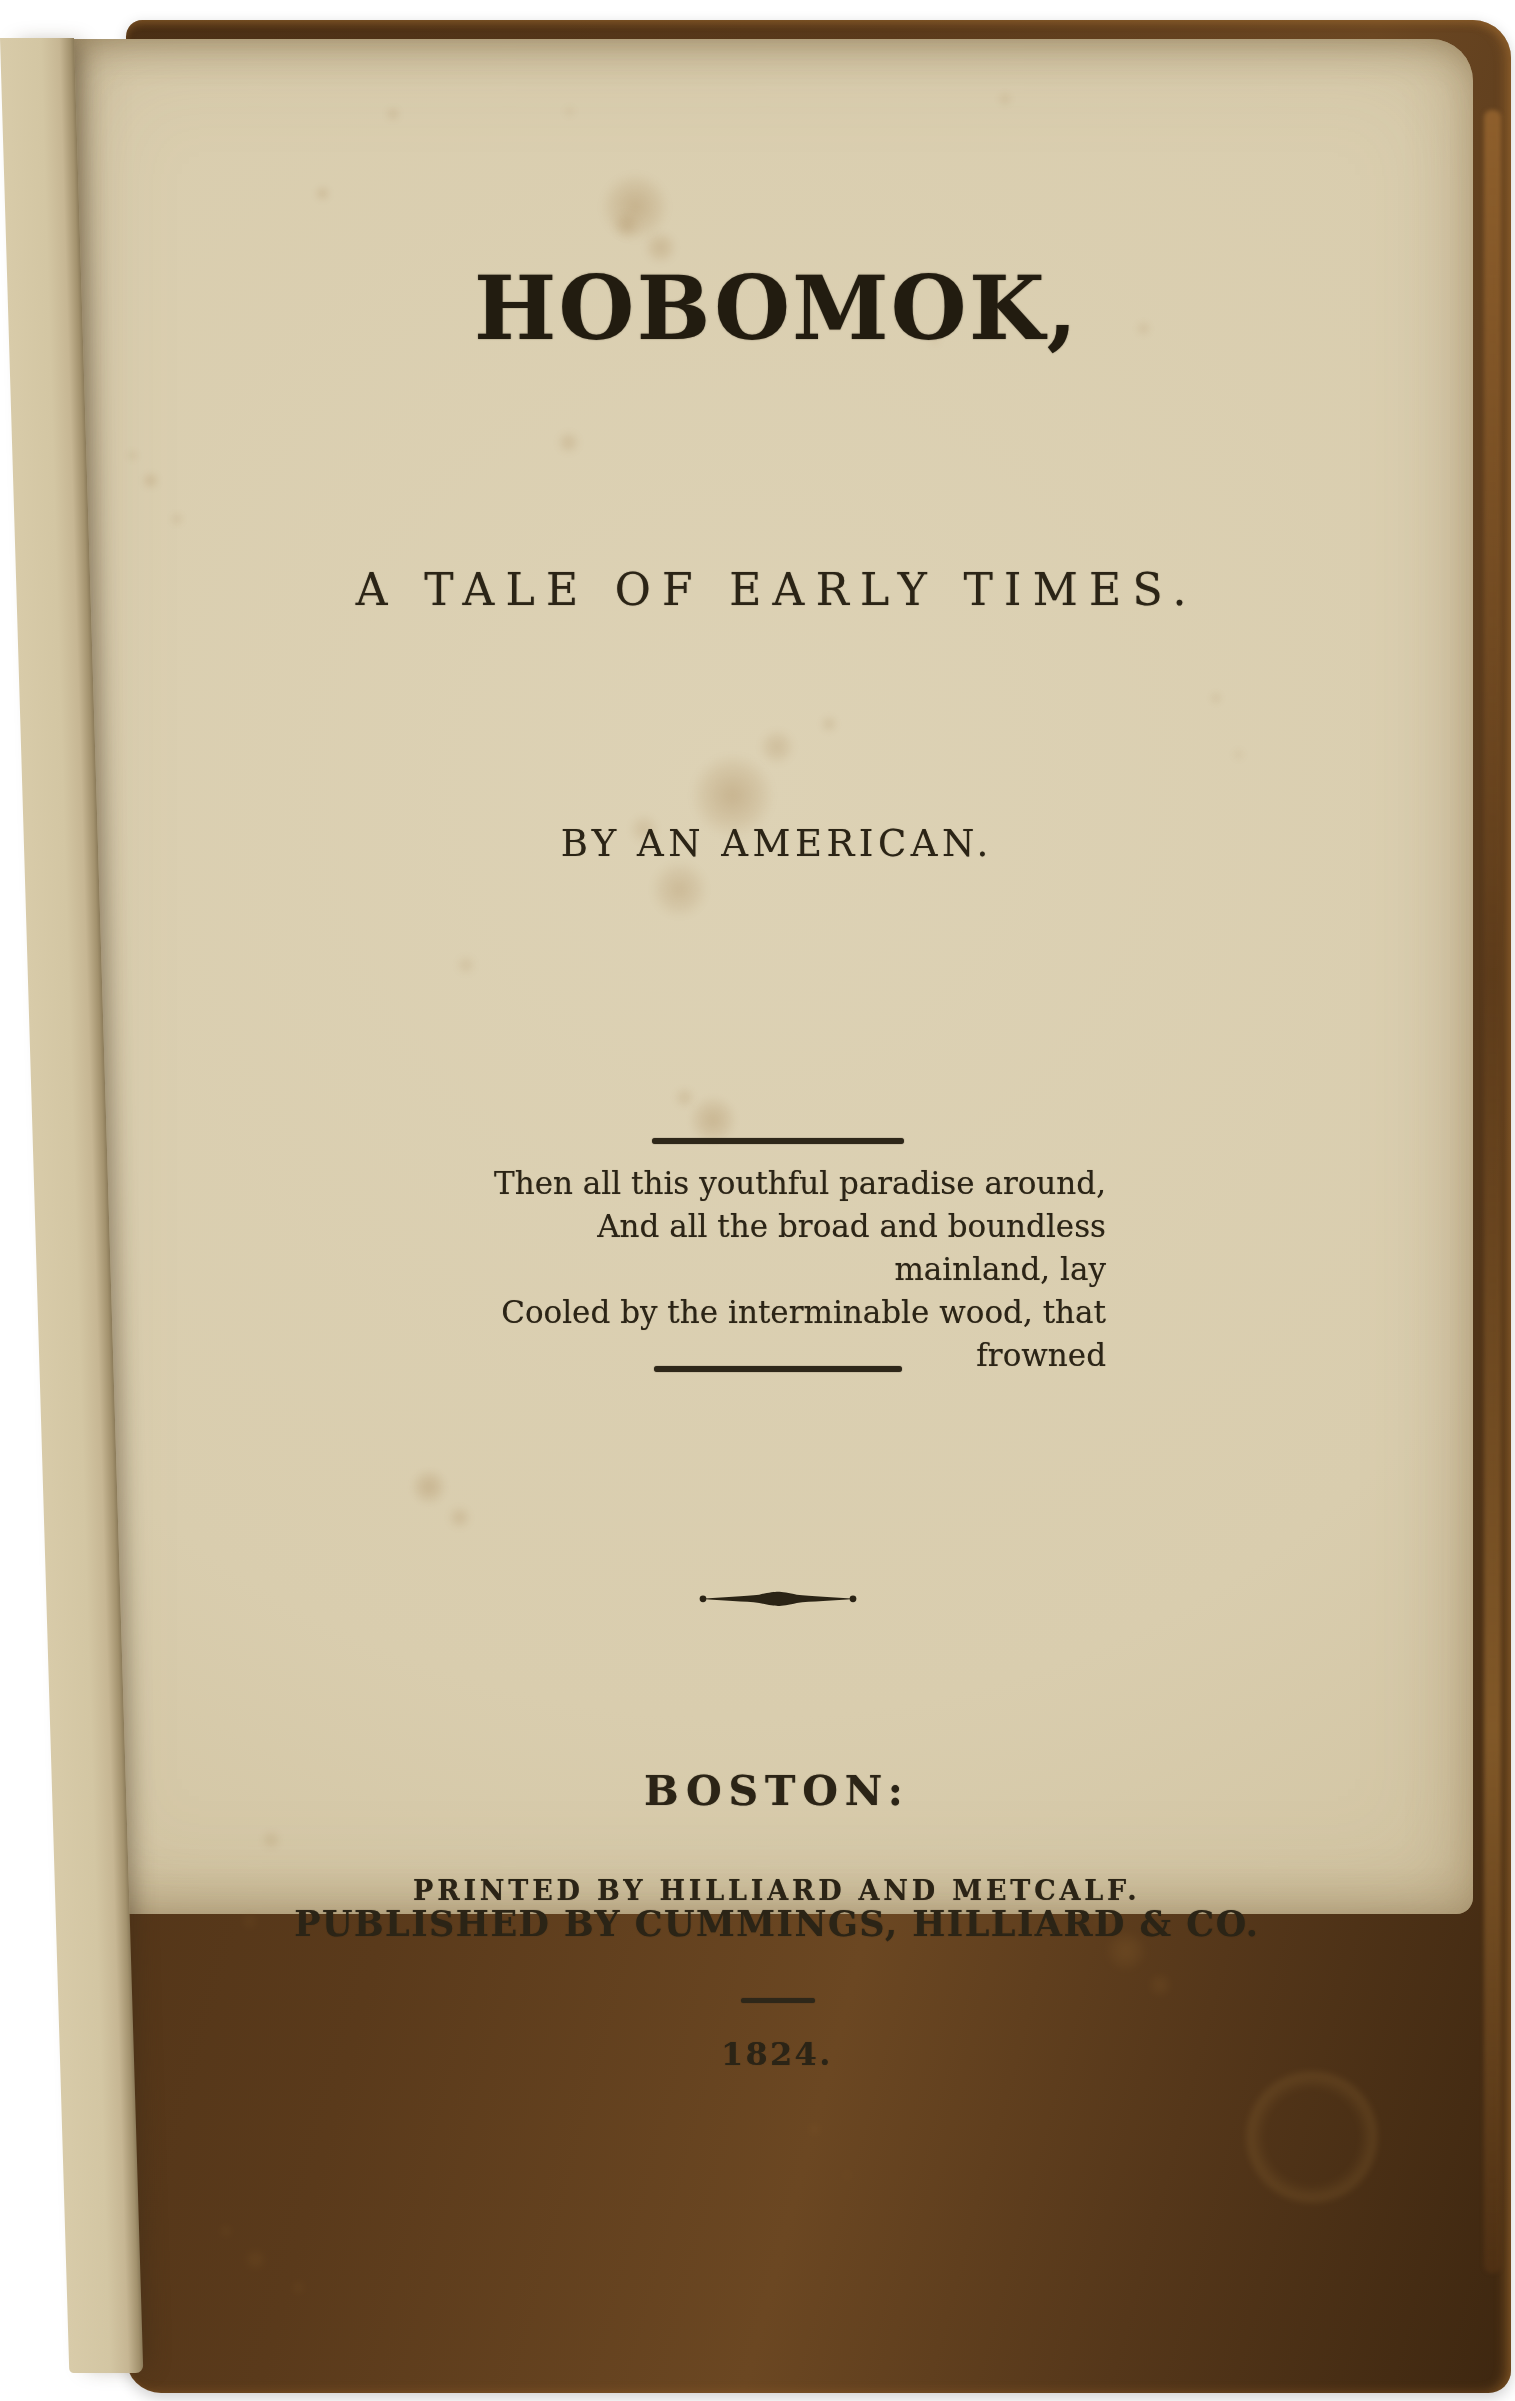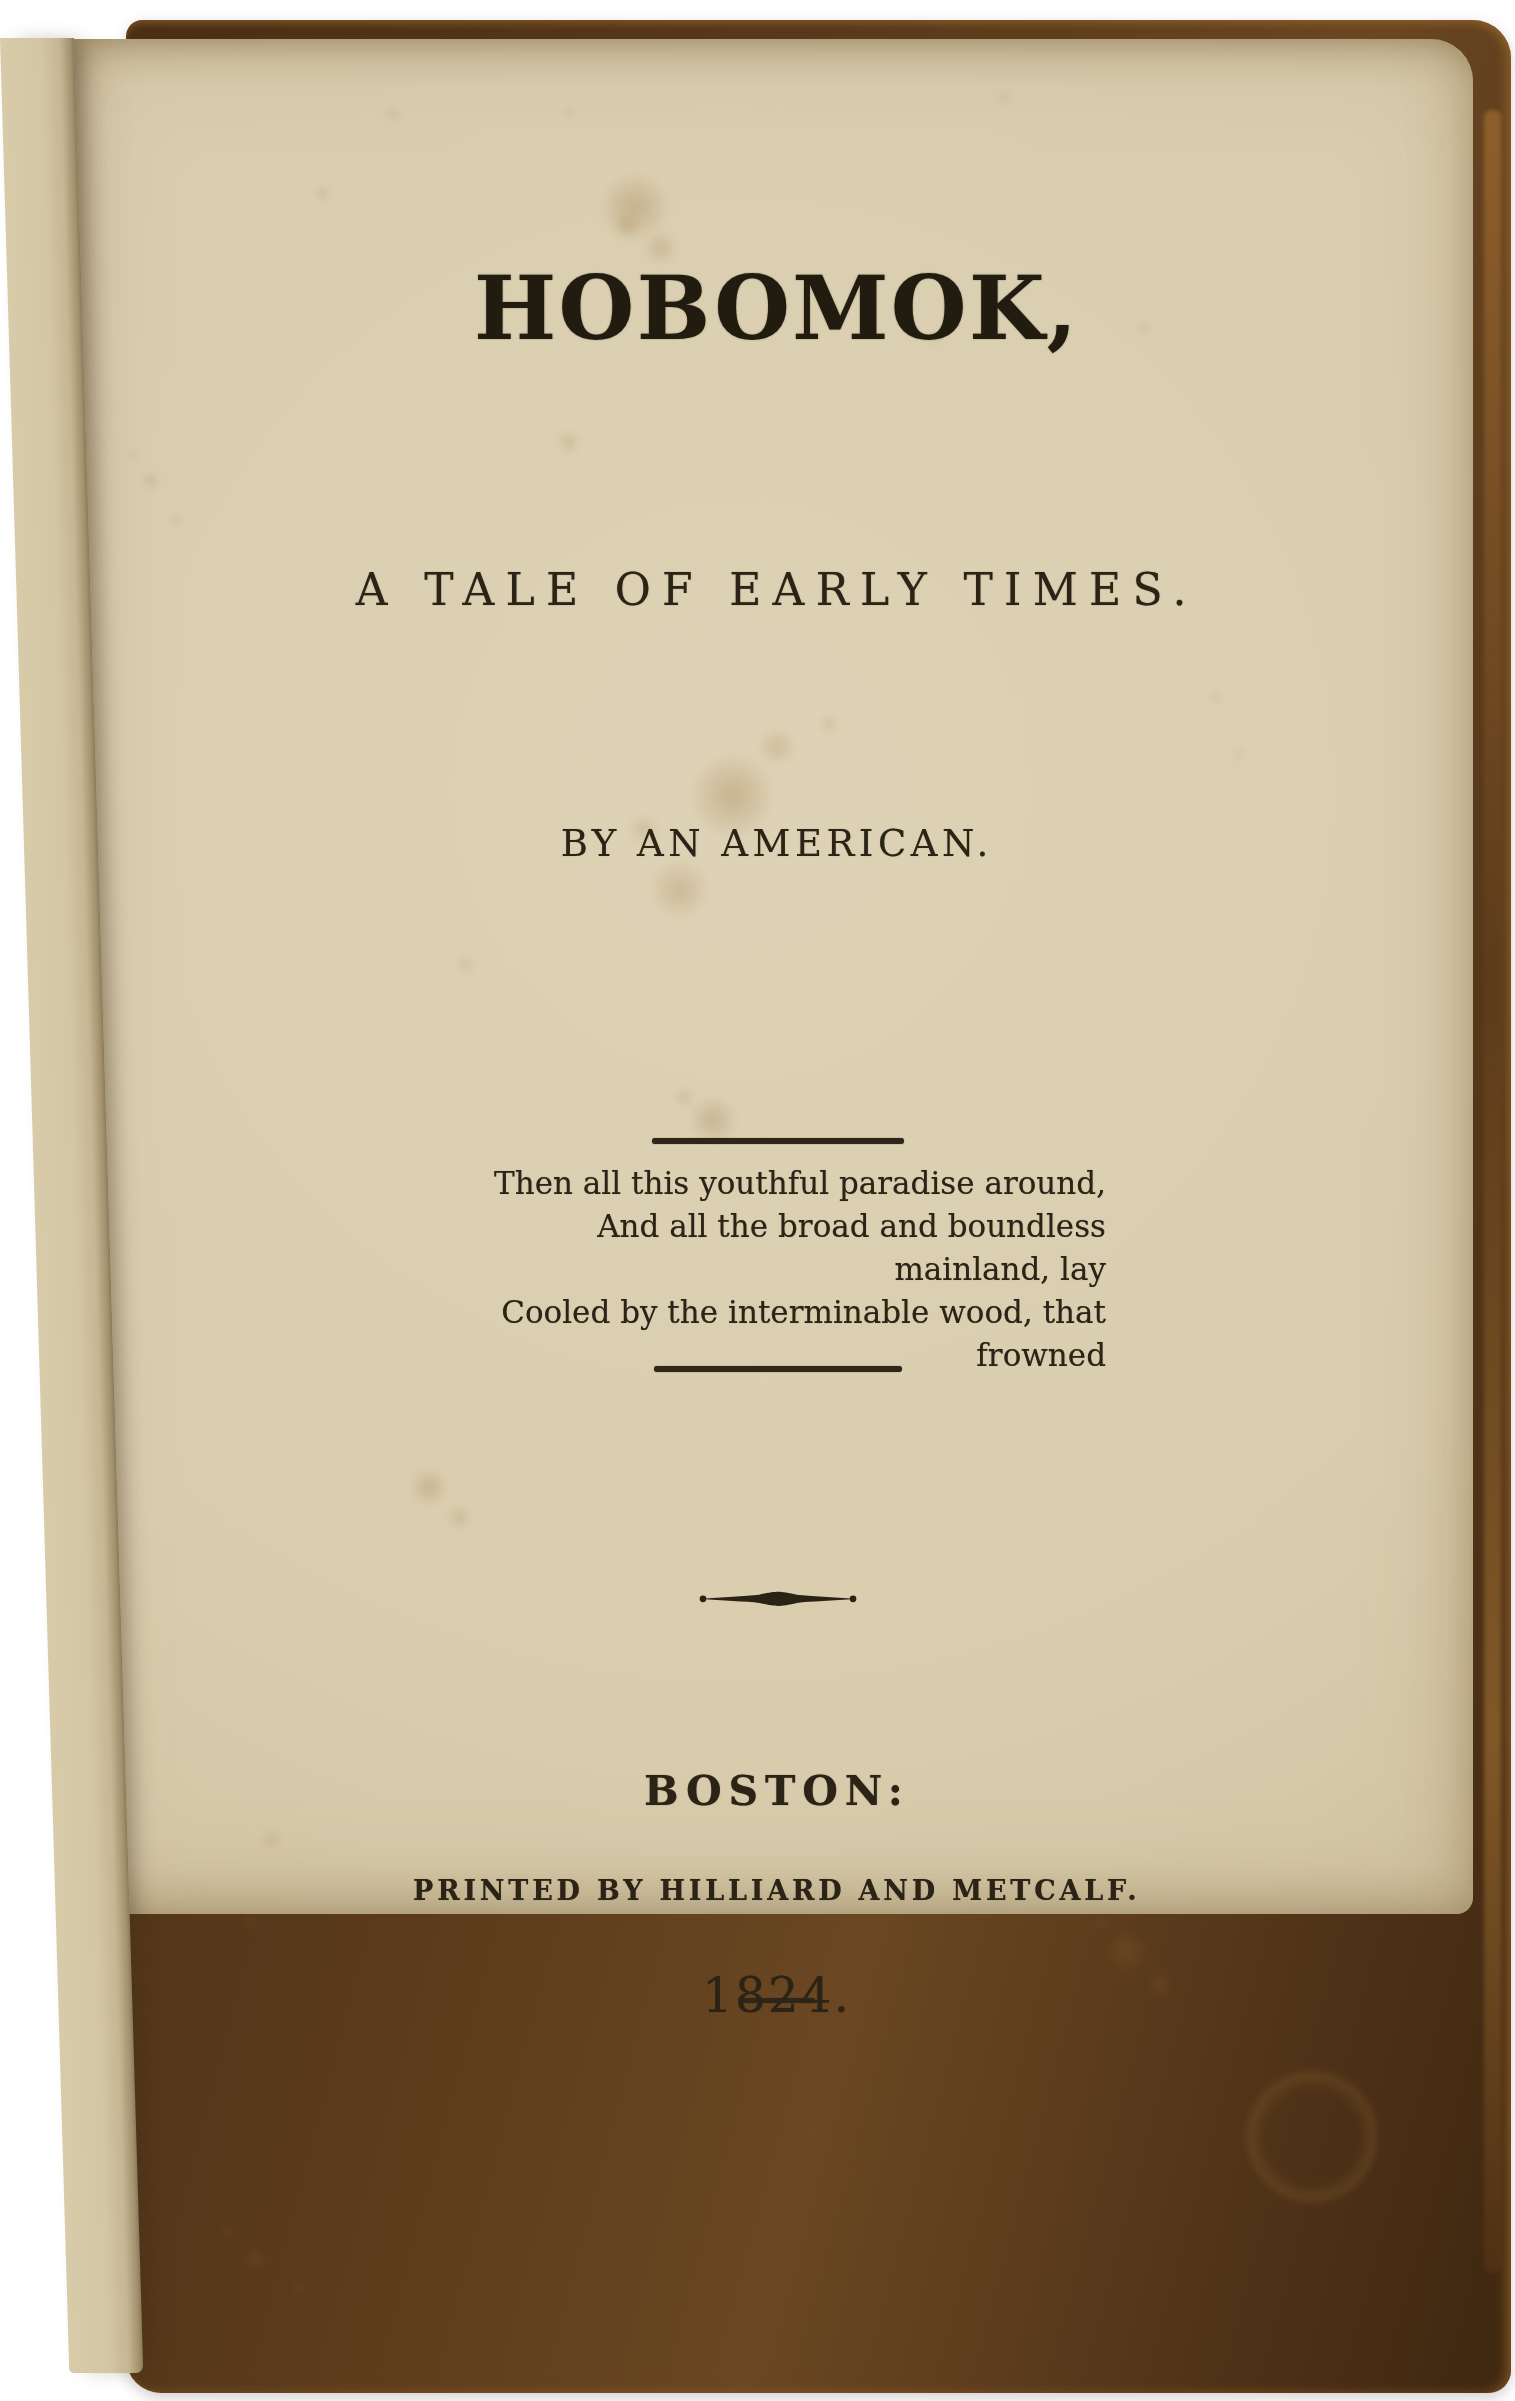--- a/index.html
+++ b/index.html
@@ -156,24 +156,24 @@
     width: 74px; height: 5.3px;
   }
   .t-printer {
     top: 1836px;
     font-size: 27px;
     font-weight: bold;
     letter-spacing: 3.8px;
     text-shadow: 0 0 0.8px rgba(43,36,22,0.55);
   }
   .t-year {
-    top: 1928px;
-    font-size: 48px;
+    top: 1996px;
+    font-size: 32px;
     letter-spacing: 2.3px;
-    font-weight: 400;
+    font-weight: 700;
     text-shadow: 0 0 0.8px rgba(43,36,22,0.55);
   }
 </style>
 </head>
 <body>
 
 <div class="scene">
 
   <div class="leather"></div>
 
@@ -235,20 +235,21 @@
     <div class="rule rule-bottom"></div>
 
     <svg class="ornament" width="158" height="19.5" viewBox="0 0 210 26">
       <path fill="#2a2315" d="M2,13 C30,10.5 62,9.5 80,7.5 C90,5 100,3.5 105,3.5 C110,3.5 120,5 130,7.5 C148,9.5 180,10.5 208,13 C180,15.5 148,16.5 130,18.5 C120,21 110,22.5 105,22.5 C100,22.5 90,21 80,18.5 C62,16.5 30,15.5 2,13 Z"></path>
       <circle fill="#2a2315" cx="5" cy="13" r="4.5"></circle>
       <circle fill="#2a2315" cx="205" cy="13" r="4.5"></circle>
     </svg>
 
     <div class="cl t-city">BOSTON:</div>
 
+    <div class="cl t-publisher">PUBLISHED BY CUMMINGS, HILLIARD &amp; CO.</div>
 
     <div class="rule imprint-rule"></div>
 
     <div class="cl t-printer">PRINTED BY HILLIARD AND METCALF.</div>
 
     <div class="cl t-year">1824.</div>
 
   </div>
 
   <div class="flyleaf"></div>

